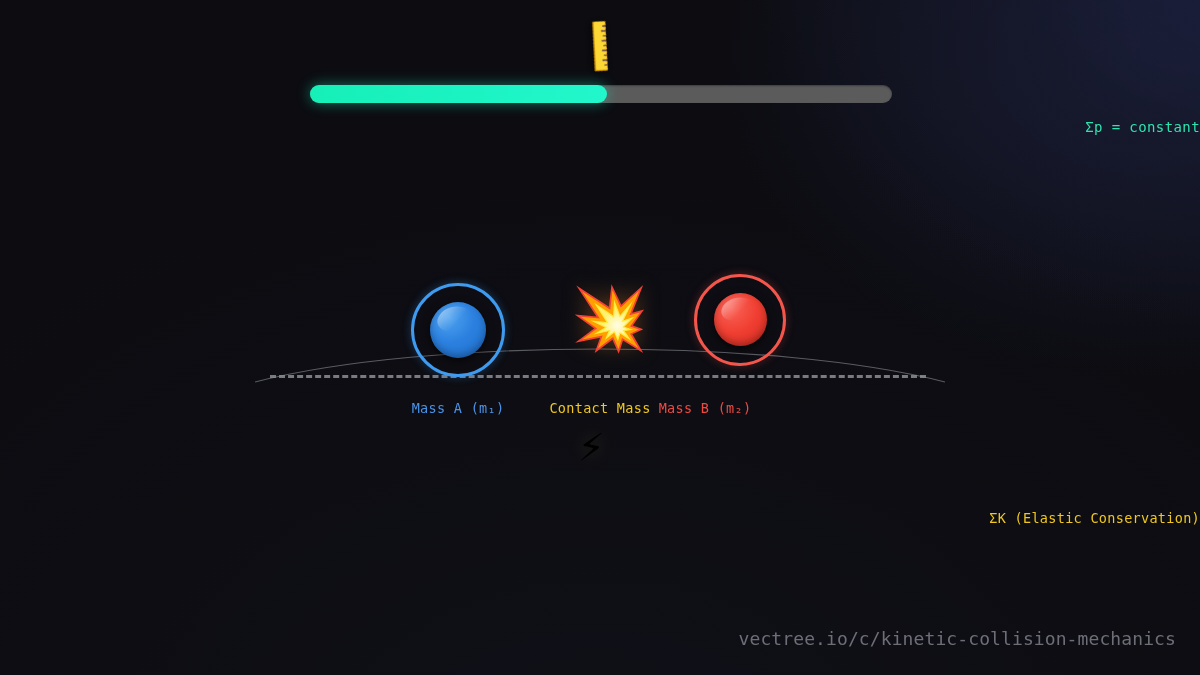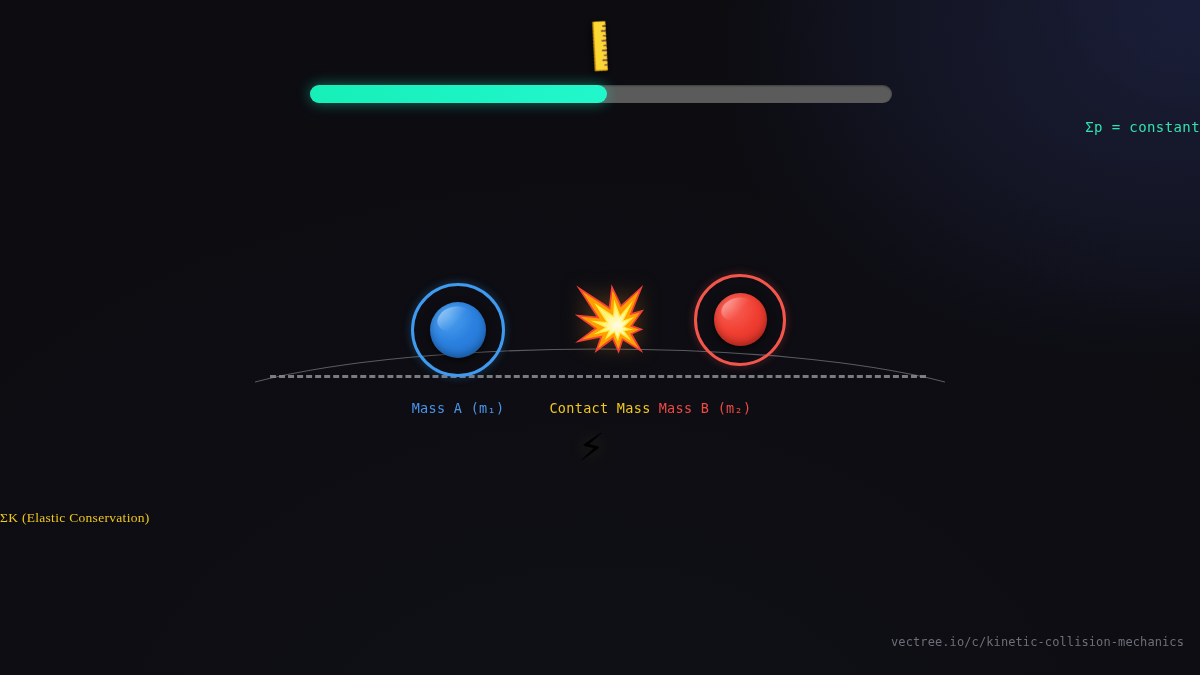--- a/index.html
+++ b/index.html
@@ -102,27 +102,27 @@
   #labelC{ left:520px; width:160px; color:#f0c81e; }
   #labelB{ left:625px; width:160px; color:#ef4a42; }
   
   #energy-icon{
     position:absolute; left:578px; top:424px;
     font-size:44px; line-height:1; user-select:none;
     filter:drop-shadow(0 0 10px rgba(250,200,40,.22));
   }
   #energy-label{
     position:absolute; left:0; right:0; top:510px;
-    text-align:left; color:#f0c81e; font-size:13.5px; letter-spacing:.3px;font-family:Liberation Serif, serif;
+    text-align:right; color:#f0c81e; font-size:13.5px; letter-spacing:.3px;
   }
   
   #footer{ position:absolute; left:0; bottom:0; width:1200px; height:140px; }
   #url{
-    position:absolute; right:16px; bottom:26px;
-    color:#6e6e78; font-size:12px; letter-spacing:.1px;
+    position:absolute; right:24px; bottom:26px;
+    color:#6e6e78; font-size:18px; letter-spacing:.1px;
   }
 </style>
 </head>
 <body>
 
 <div id="stage">
 
   <div id="ruler">📏</div>
 
   <div id="bar-track">

